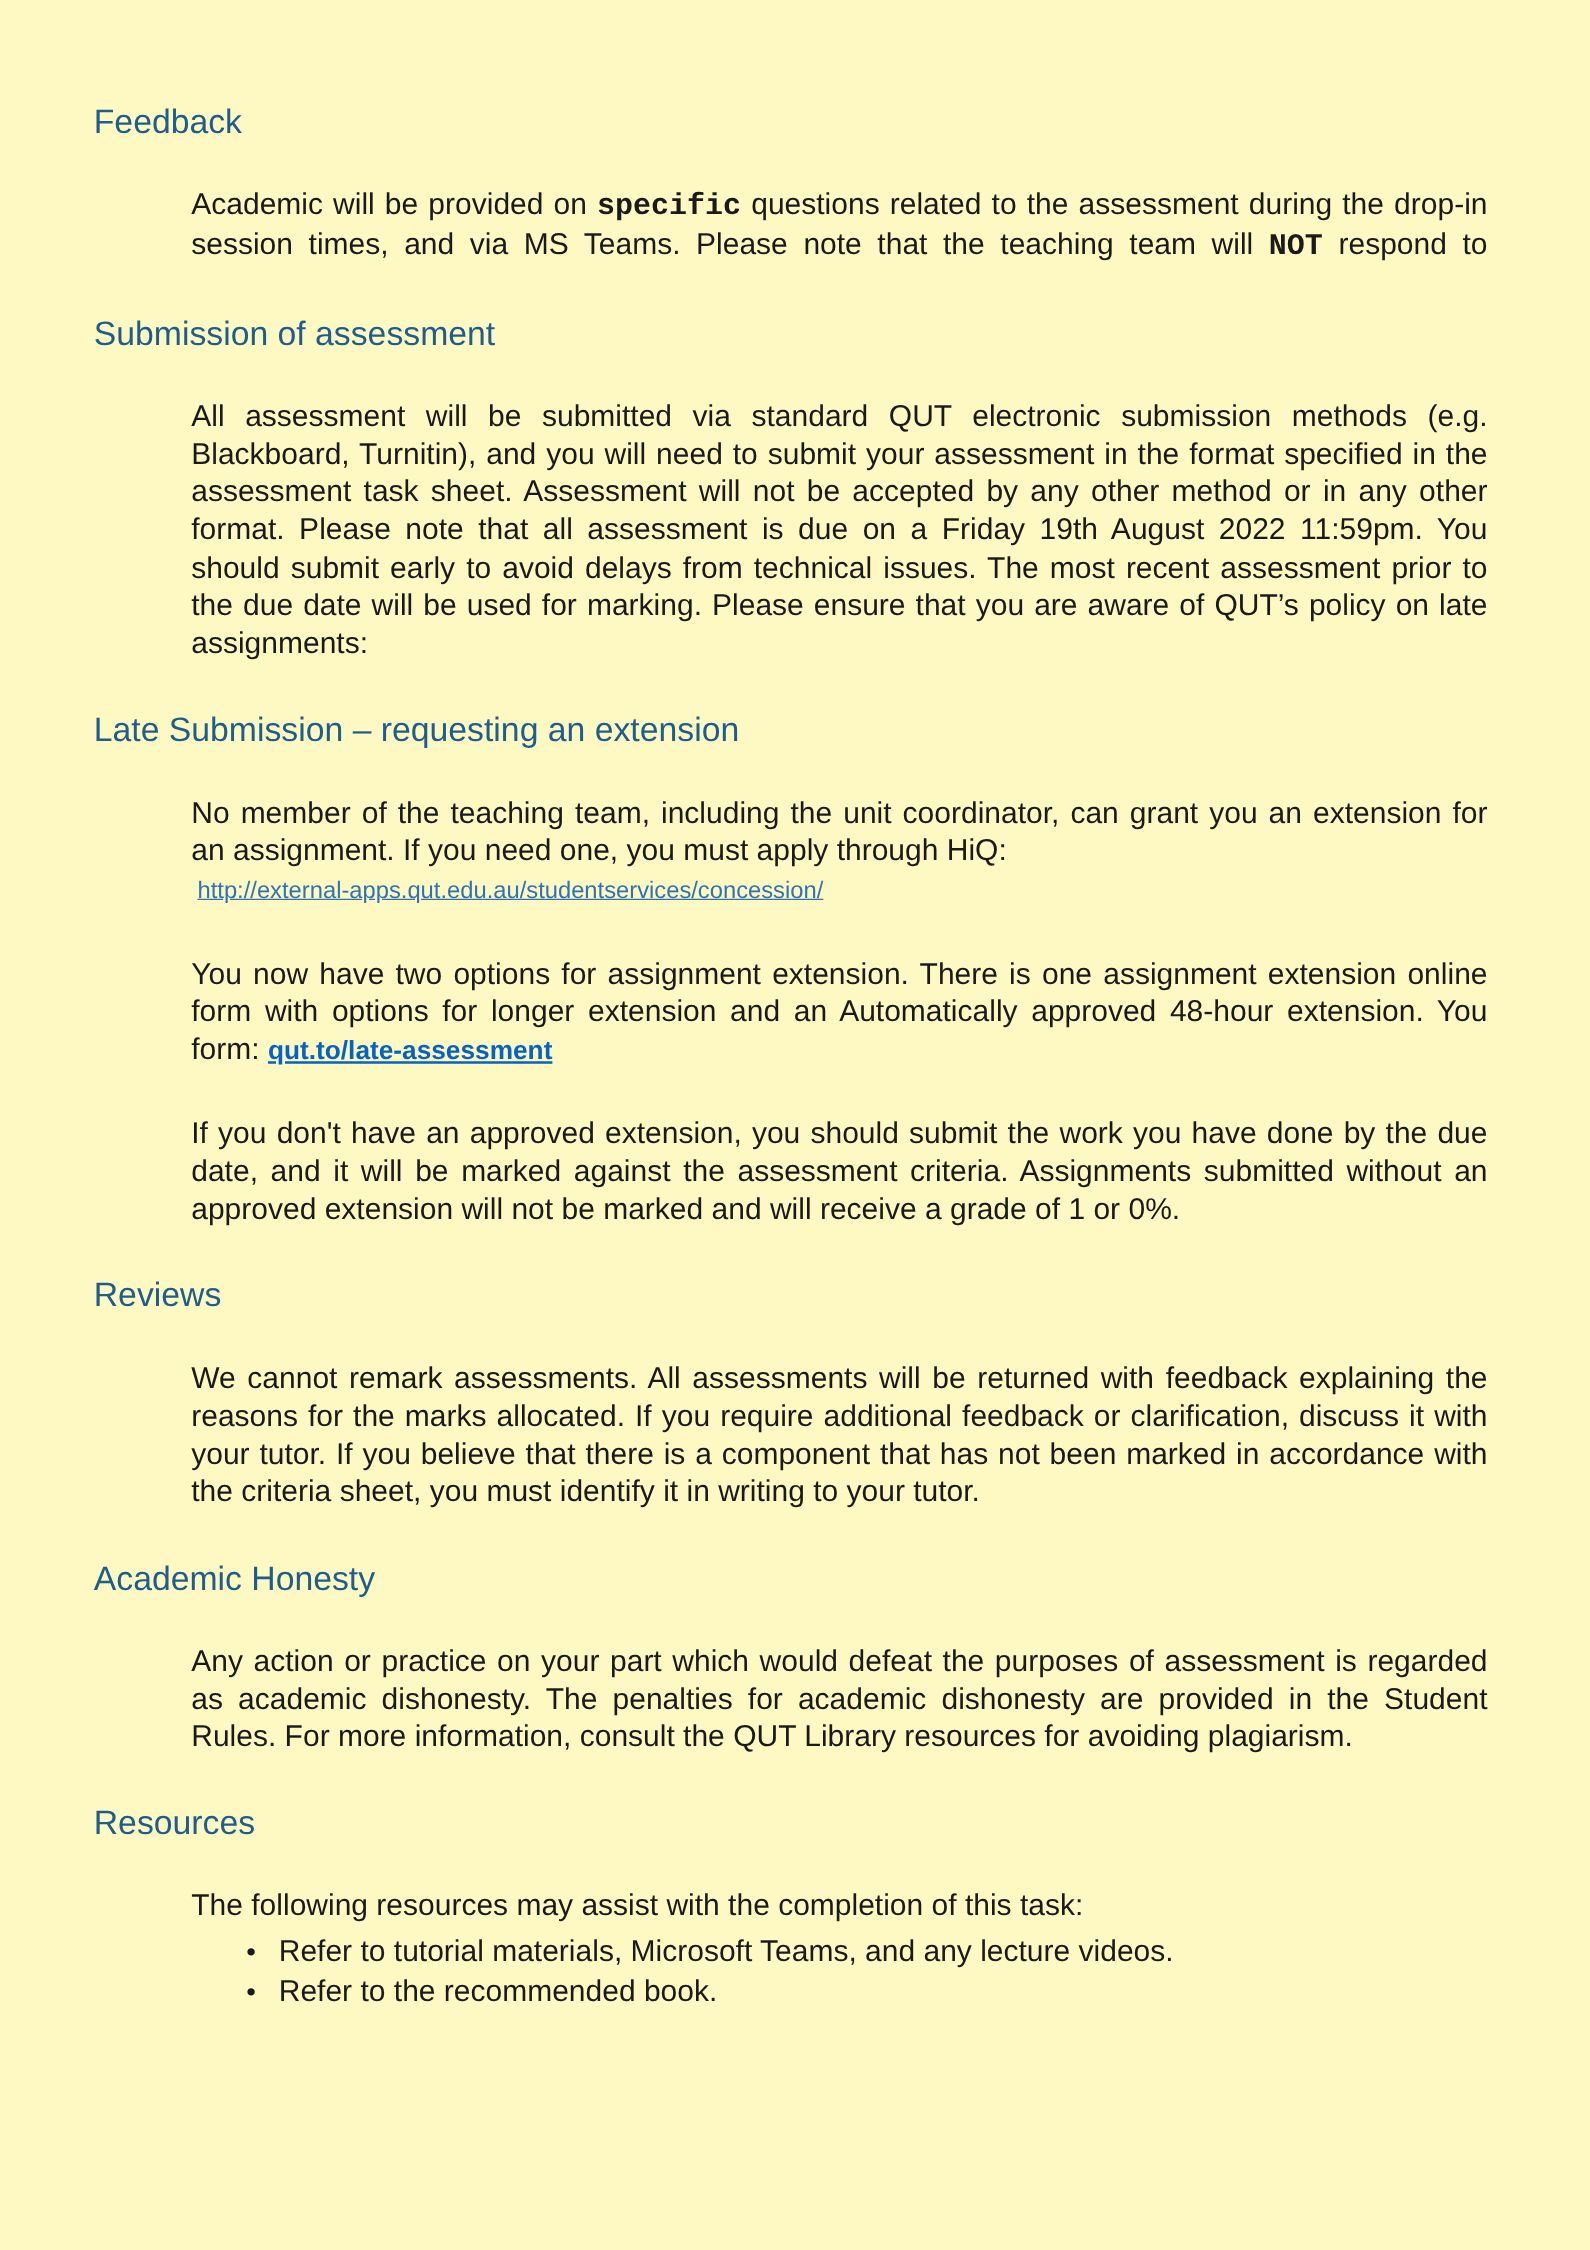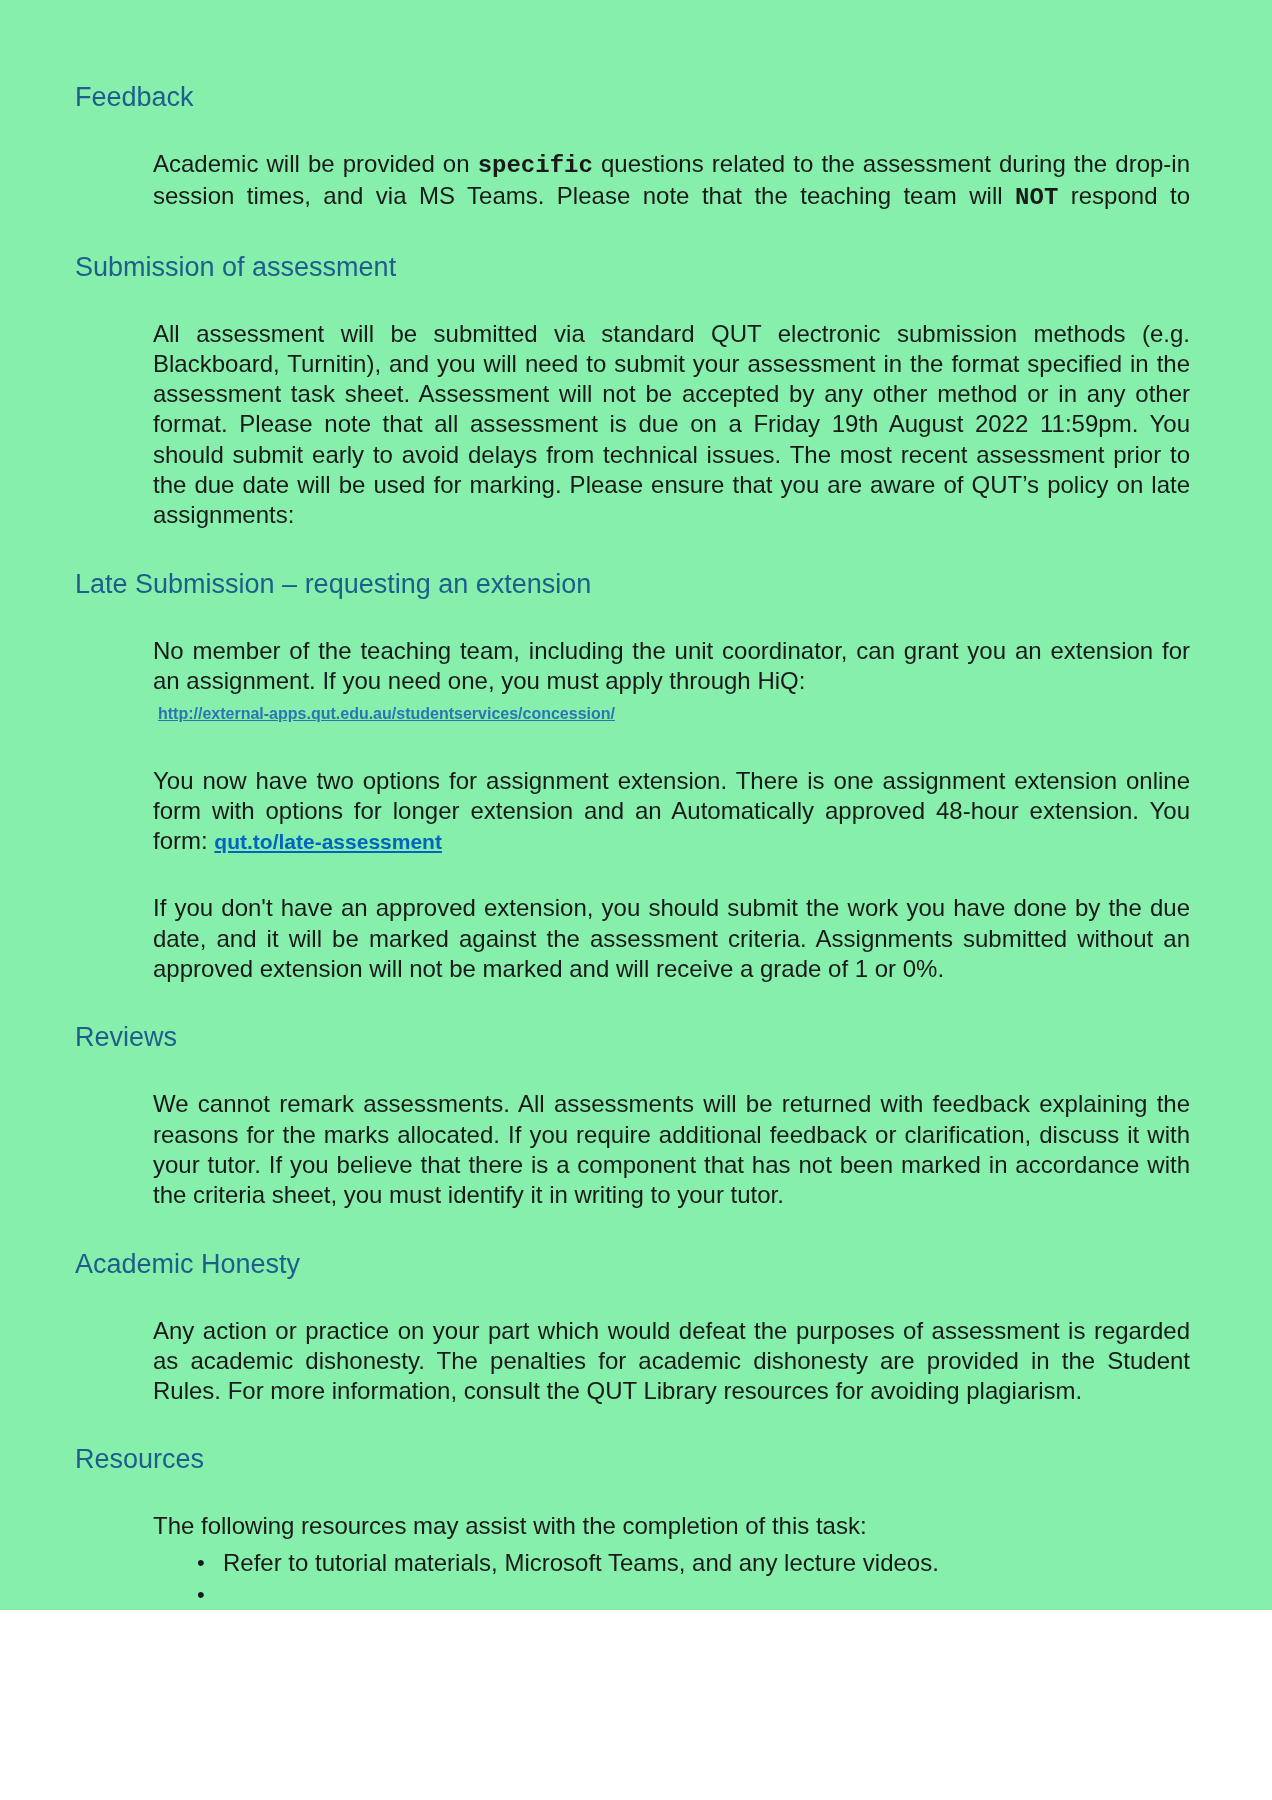--- a/index.html
+++ b/index.html
@@ -3,22 +3,22 @@
 <meta charset="utf-8">
 <style>
   html, body {
     margin: 0;
     padding: 0;
     background: #ffffff;
   }
   .page {
     position: relative;
     width: 1272px;
-    height: 1610px;
-    background: #86efac;
+    height: 1800px;
+    background: #fef9c3;
     box-sizing: border-box;
     padding: 80px 42px 0 75px;
     overflow: hidden;
     font-family: "Liberation Sans", "DejaVu Sans", sans-serif;
     color: #1a1a1a;
   }
   .heading {
     font-size: 27px;
     line-height: 34px;
     font-weight: 400;
@@ -34,24 +34,23 @@
     line-height: 30.3px;
     white-space: normal;
   }
   .line.j {
     text-align: justify;
     text-align-last: justify;
   }
   .b { font-weight: 700; font-family: Liberation Mono, monospace; }
   a.link {
     color: #2e74b5;
-    font-size: 16px;
+    font-size: 19px;
     text-decoration: underline;
     cursor: pointer;
-    font-weight: bold;
   }
   a.linkbold {
     color: #0563c1;
     font-size: 21px;
     font-weight: 700;
     text-decoration: underline;
     cursor: pointer;
   }
   .bullets { margin-top: 5px; }
   .bullet-row {
@@ -113,16 +112,16 @@
     <div class="para">
       <div class="line j"><span>Any action or practice on your part which would defeat the purposes of assessment is regarded</span></div>
       <div class="line j"><span>as academic dishonesty. The penalties for academic dishonesty are provided in the Student</span></div>
       <div class="line"><span>Rules. For more information, consult the QUT Library resources for avoiding plagiarism.</span></div>
     </div>
     <div class="heading">Resources</div>
     <div class="para">
       <div class="line"><span>The following resources may assist with the completion of this task:</span></div>
       <div class="bullets">
         <div class="bullet-row"><span class="marker">•</span><span class="btext">Refer to tutorial materials, Microsoft Teams, and any lecture videos.</span></div>
-        <div class="bullet-row"><span class="marker">•</span></div>
+        <div class="bullet-row"><span class="marker">•</span><span class="btext">Refer to the recommended book.</span></div>
       </div>
     </div>
   </div>
 
 </body></html>

